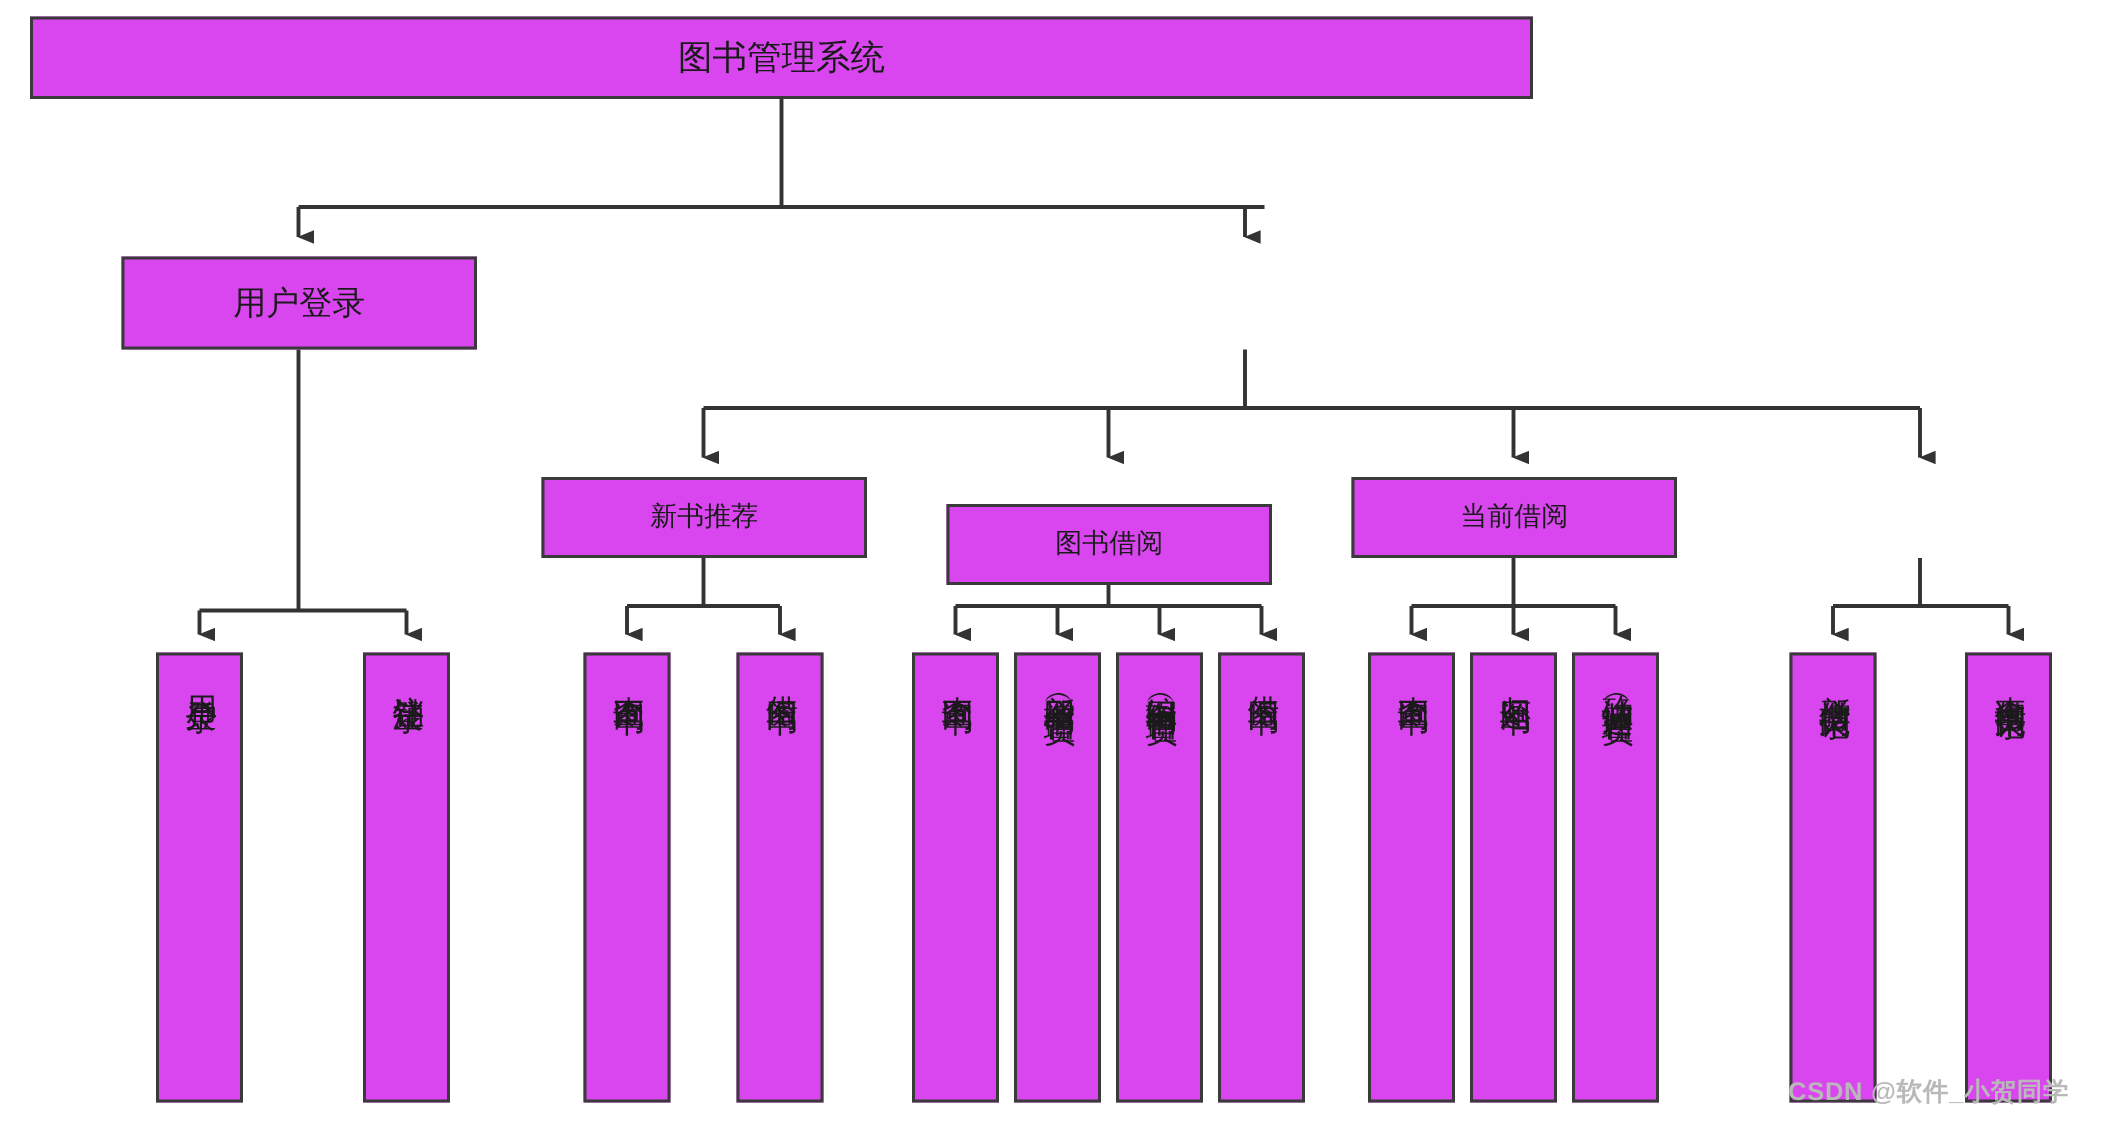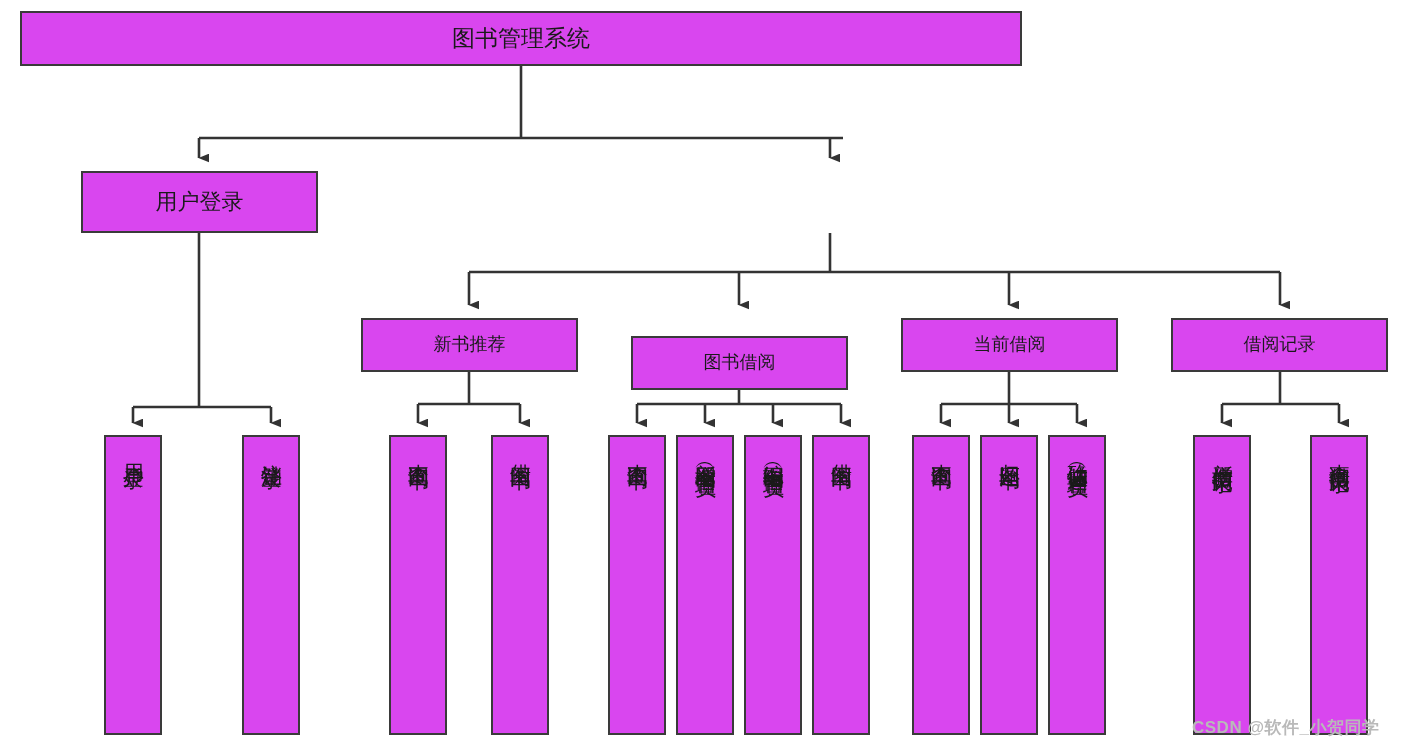--- a/index.html
+++ b/index.html
@@ -135,23 +135,20 @@
 
   <div class="node lvl3" style="left:361px; top:318px; width:217px; height:54px;">
     <span>新书推荐</span>
   </div>
   <div class="node lvl3" style="left:631px; top:336px; width:217px; height:54px;">
     <span>图书借阅</span>
   </div>
   <div class="node lvl3" style="left:901px; top:318px; width:217px; height:54px;">
     <span>当前借阅</span>
   </div>
-  <div class="node lvl3" style="left:1171px; top:318px; width:217px; height:54px;">
-    <span>借阅记录</span>
-  </div>
 
   <div class="node leaf" style="left:104px; top:435px; width:58px; height:300px;">
     <span class="leaf-text">用户登录</span>
   </div>
   <div class="node leaf" style="left:242px; top:435px; width:58px; height:300px;">
     <span class="leaf-text">注销登录</span>
   </div>
 
   <div class="node leaf" style="left:389px; top:435px; width:58px; height:300px;">
     <span class="leaf-text">查询图书</span>

